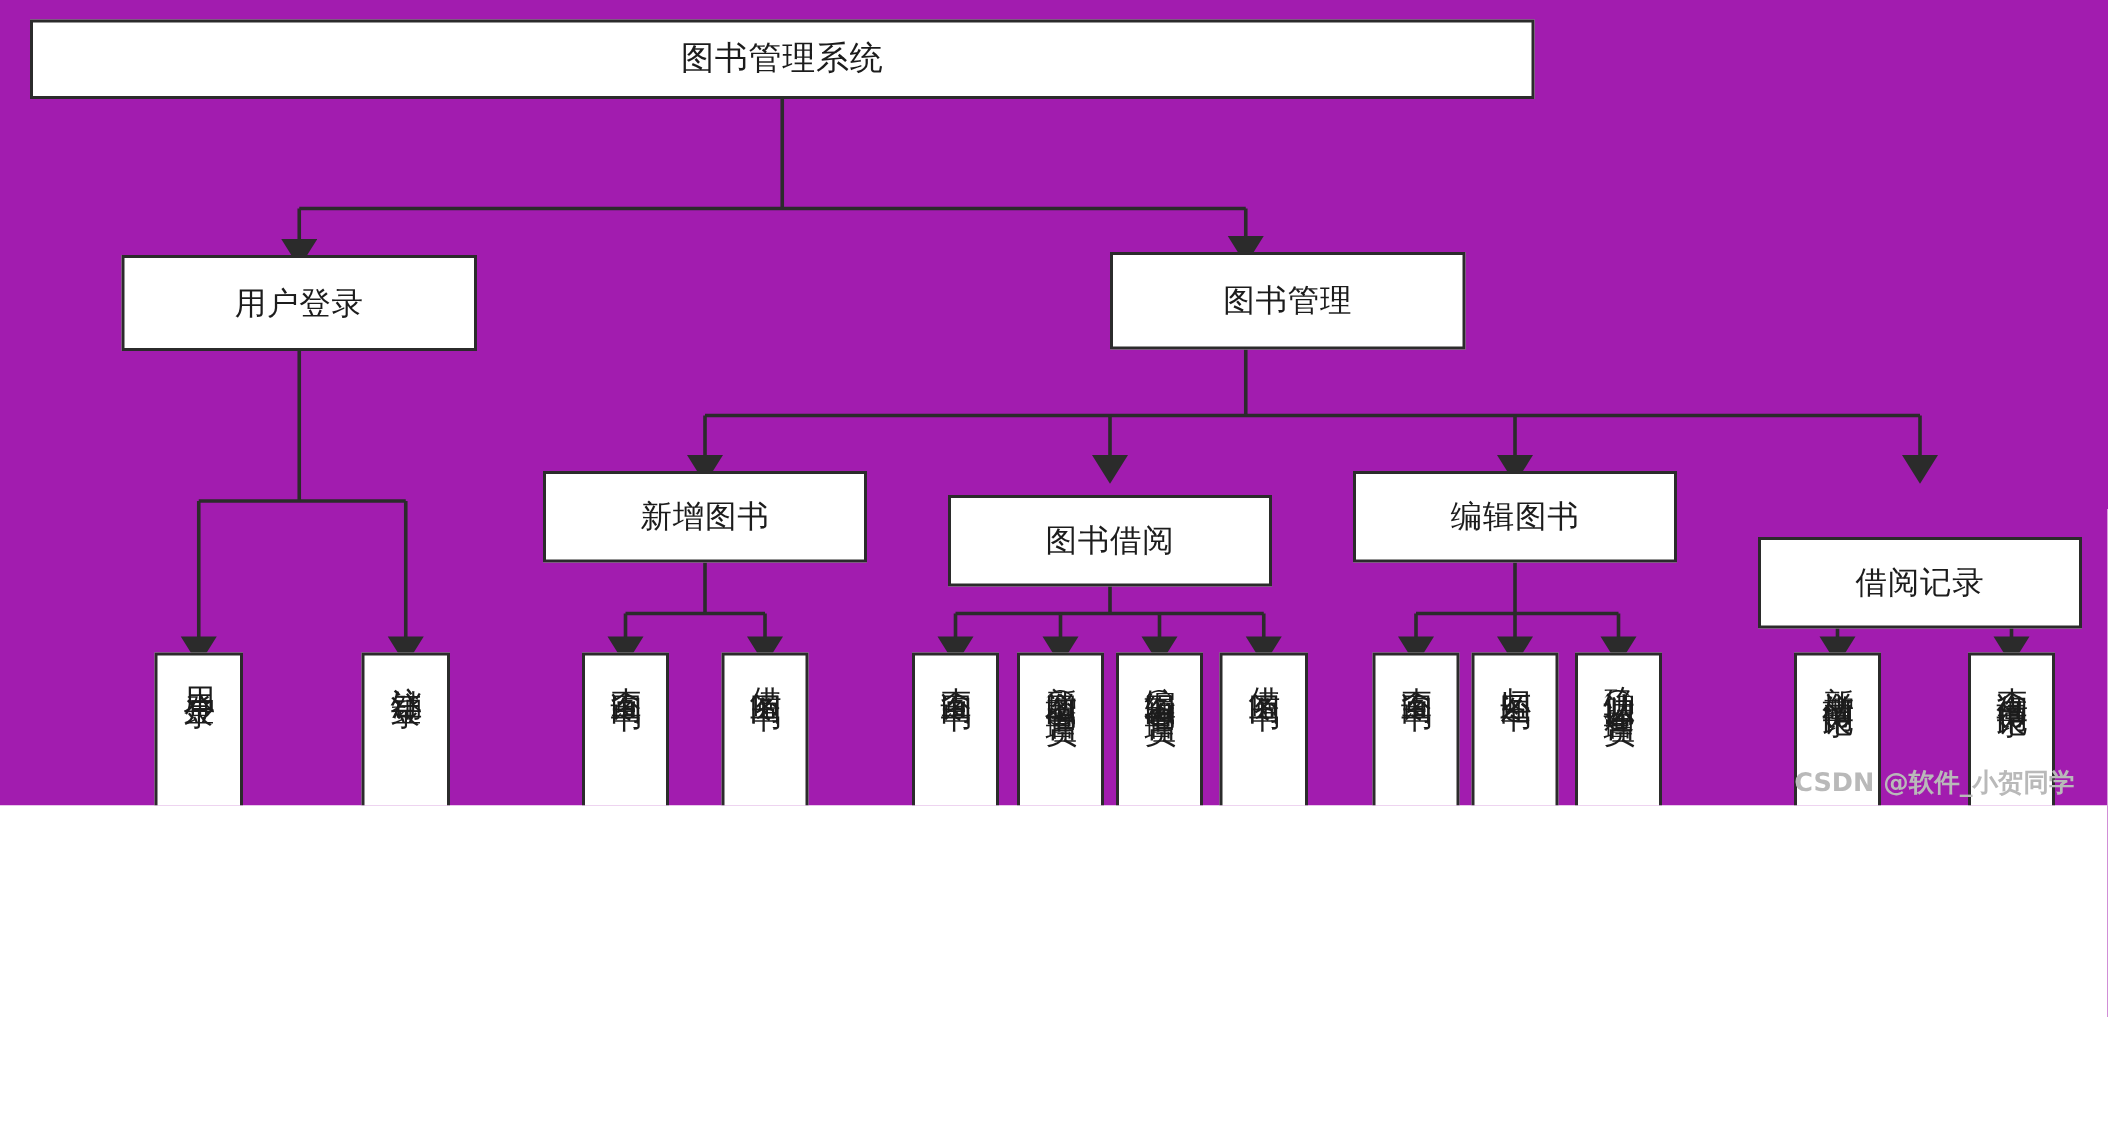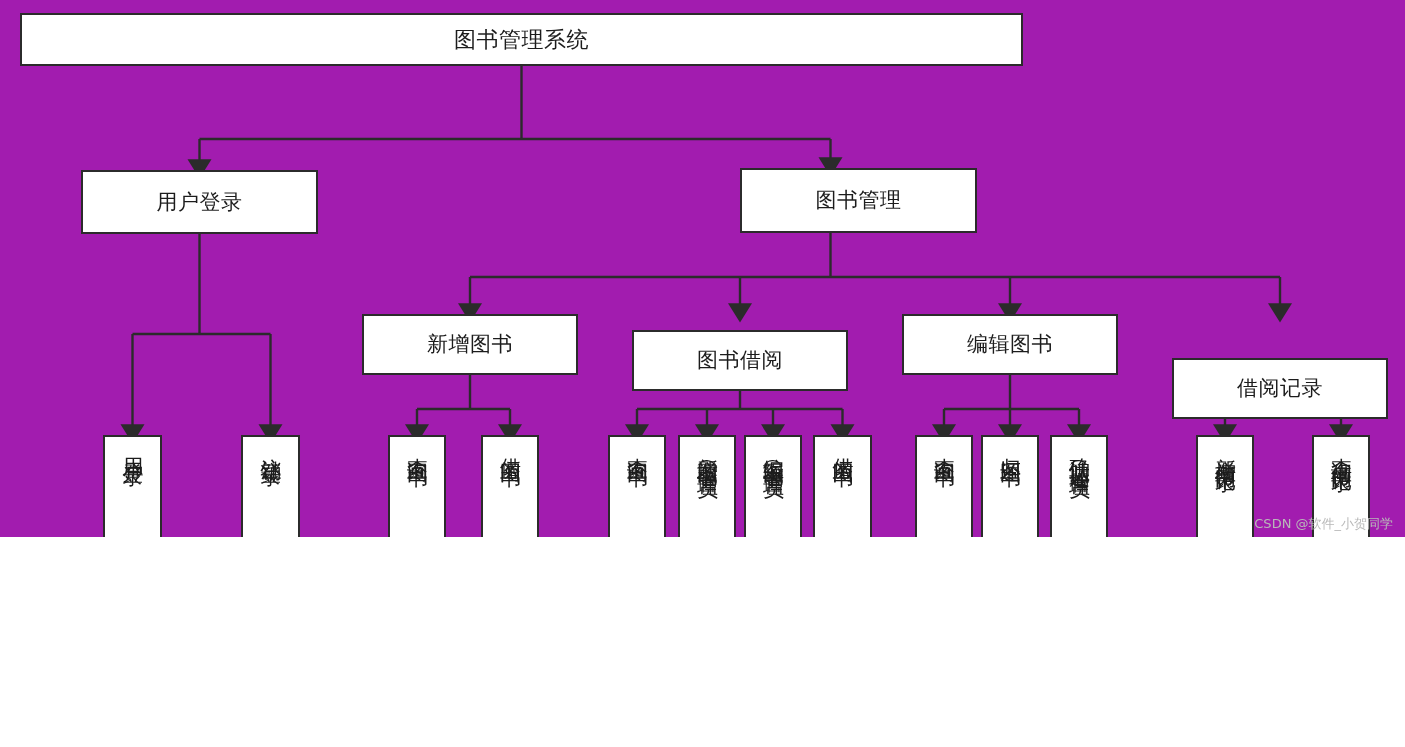--- a/index.html
+++ b/index.html
@@ -56,27 +56,28 @@
   .node.vert .lbl {
     writing-mode: vertical-rl;
     text-orientation: upright;
     font-size: 21px;
     line-height: 1.0;
     letter-spacing: 3px;
     white-space: nowrap;
   }
   #watermark {
     position: absolute;
-    right: 12px;
+    right: 22px;
     bottom: 4px;
-    font-size: 13px;
+    font-size: 17px;
     color: #b9b9b9;
     font-family: "DejaVu Sans", "Liberation Sans", sans-serif;
     white-space: nowrap;
     z-index: 5;
+    font-weight: bold;
   }
 </style>
 </head>
 <body>
 
 <div id="canvas">
   <svg id="edges" viewBox="0 0 1405 747">
     <defs>
       <marker id="arrow" markerWidth="12" markerHeight="12" refX="3.2" refY="5" orient="auto" markerUnits="strokeWidth">
         <path d="M0,0 L0,10 L8,5 z" fill="#2b2b2b"></path>

